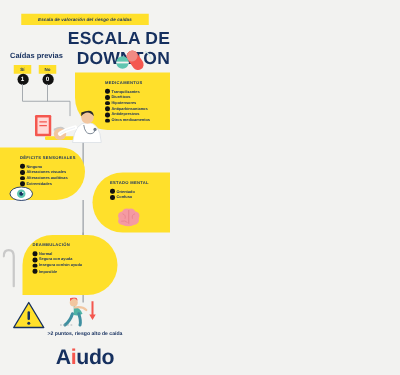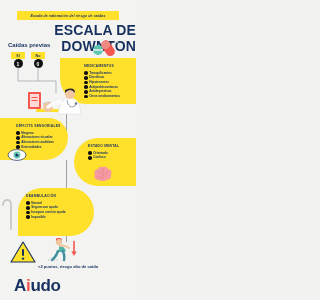--- a/index.html
+++ b/index.html
@@ -115,24 +115,23 @@
     position:absolute; left:10px; top:240px; width:26px; height:24px;
   }
   .faller { position:absolute; left:46px; top:238px; width:36px; height:26px; }
   .foot-text {
     position:absolute; left:0; top:264px; width:136px;
     text-align:center;
     font-size:4.1px; font-weight:700; color:#16305f;
   }
   .logo {
     position:absolute; left:0; top:276px; width:136px;
-    text-align:left;
+    text-align:center;
     font-size:17px; font-weight:700; color:#16305f;
     letter-spacing:-.3px;
-    padding-left:14px;
   }
   .logo .i { color:#f4574f; }
 </style>
 </head>
 <body>
 
 <div class="poster">
 
   <div class="banner">
     <span>Escala de valoración del riesgo de caídas</span>

